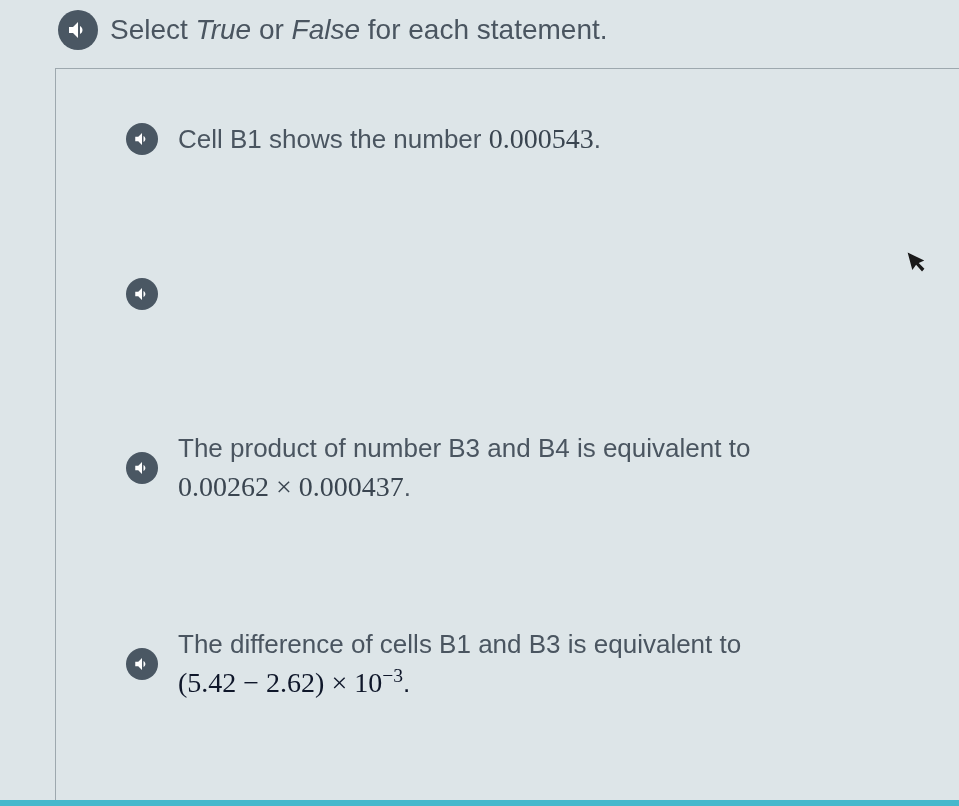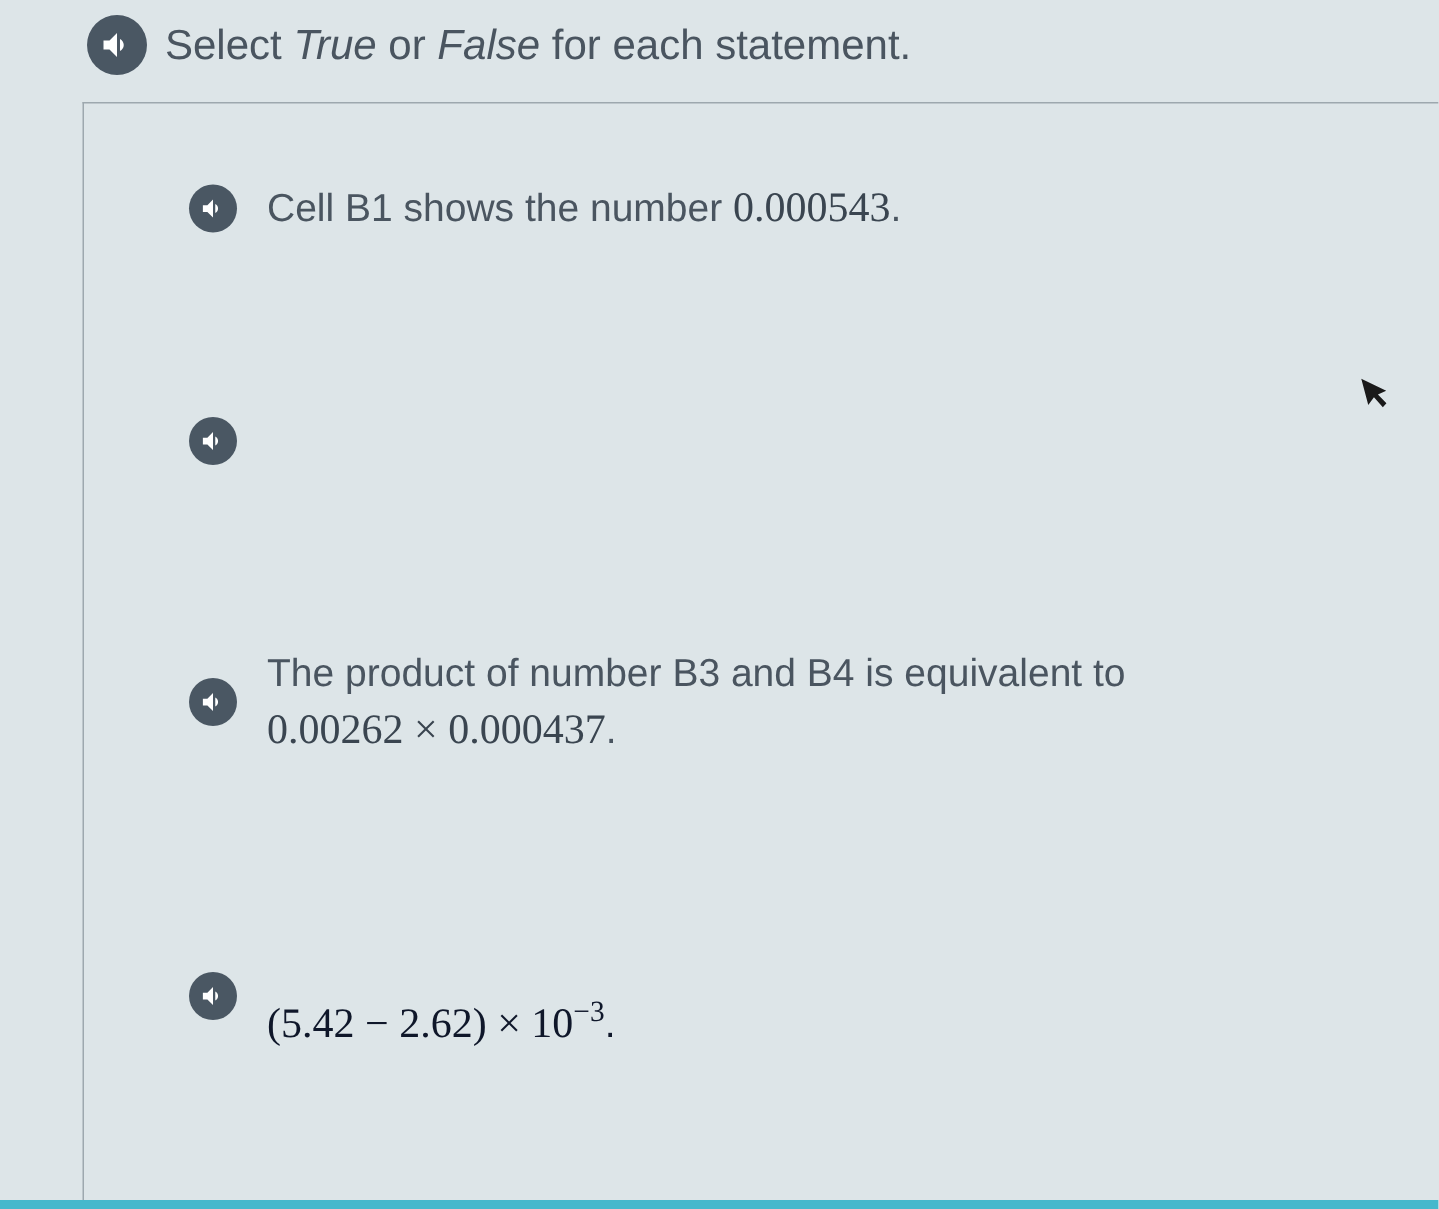--- a/index.html
+++ b/index.html
@@ -155,21 +155,21 @@
     </div>
   </div>
 
   <div class="statement">
     <div class="audio-icon-small">
       <svg viewBox="0 0 24 24" fill="white">
         <path d="M3 9v6h4l5 5V4L7 9H3zm13.5 3c0-1.77-1.02-3.29-2.5-4.03v8.05c1.48-.73 2.5-2.25 2.5-4.02z"></path>
       </svg>
     </div>
     <div class="statement-text">
-      <br>
+      <span>The difference of cells B1 and B3 is equivalent to</span><br>
       <span class="math math-faded"><span>(5.42 − 2.62) × 10</span><sup>−3</sup></span><span class="math-faded">.</span>
     </div>
   </div>
 
 </div>
 
 <div class="cursor">
   <svg width="20" height="26" viewBox="0 0 20 26">
     <path d="M 2 2 L 2 20 L 7 16 L 11 24 L 14 22 L 10 15 L 16 14 Z" fill="#1a1a1a"></path>
   </svg>

